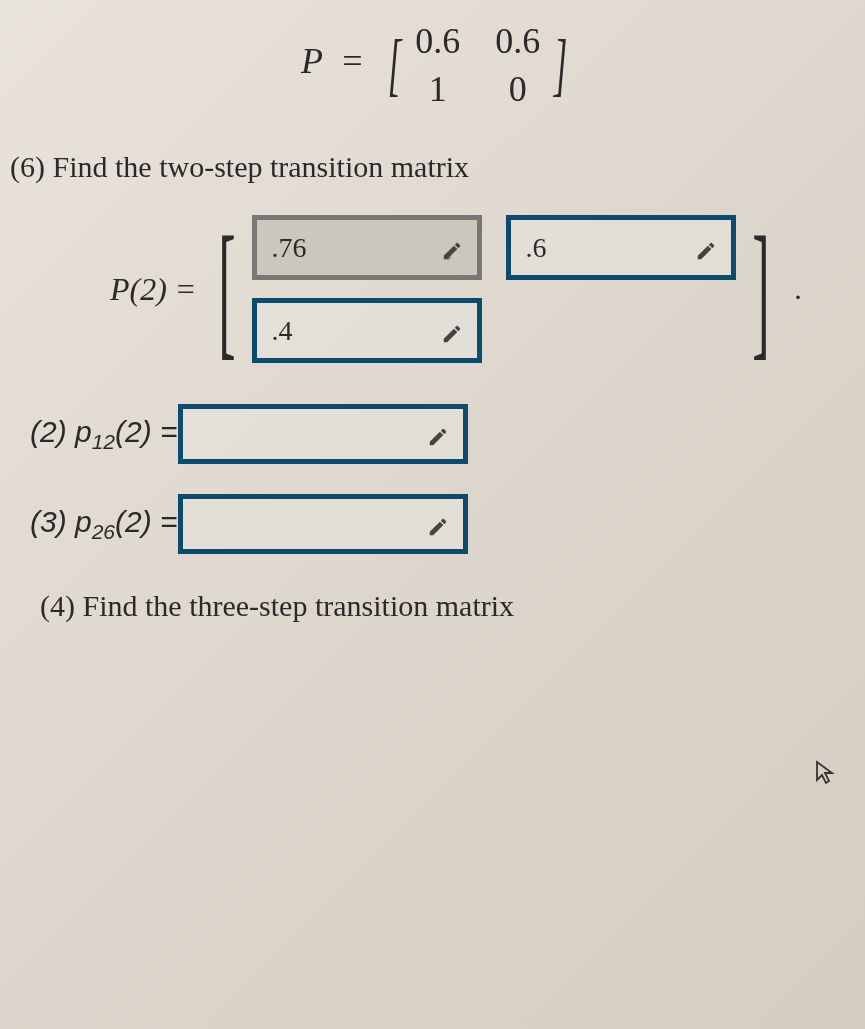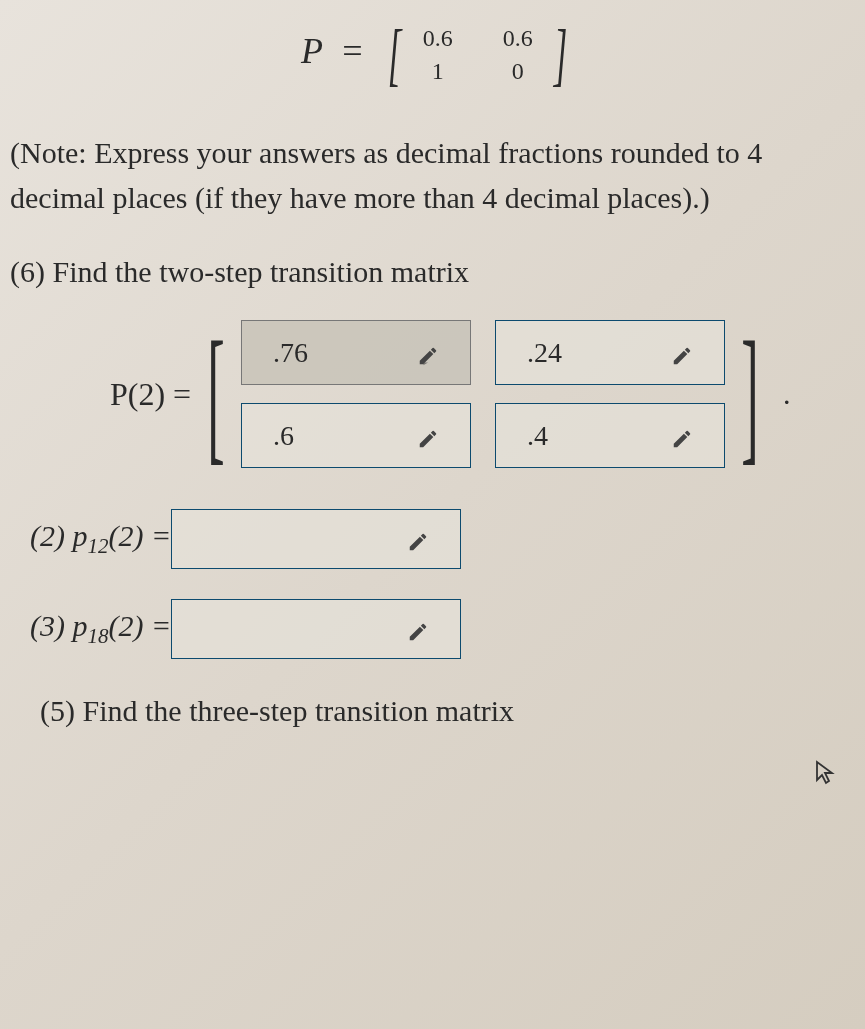--- a/index.html
+++ b/index.html
@@ -35,21 +35,21 @@
       line-height: 70px;
       transform: scaleX(0.5);
       font-family: 'Times New Roman', serif;
     }
     .matrix-cells {
       display: inline-grid;
       grid-template-columns: auto auto;
       column-gap: 30px;
       row-gap: 6px;
       font-style: normal;
-      font-size: 24px;
+      font-size: 36px;
       padding: 0 4px;
     }
     .matrix-cells span { text-align: center; min-width: 50px;}
     .note {
       font-size: 30px;
       line-height: 1.5;
       margin: 30px 10px 30px 0;
       font-family: Georgia, serif;
     }
     .question {
@@ -57,21 +57,21 @@
       margin: 35px 0 30px 0;
     }
     .answer-row {
       display: flex;
       align-items: center;
       margin: 30px 0;
       font-size: 30px;
     }
     .answer-label {
       font-style: italic;
-      font-family: Liberation Serif, serif;
+      font-family: Liberation Sans, sans-serif;
       margin-right: 0;
       margin-left: 20px;
       white-space: nowrap;
     }
     .answer-label sub { font-size: 0.7em; }
     .big-matrix {
       display: flex;
       align-items: center;
       margin: 30px 0 40px 100px;
     }
@@ -83,23 +83,23 @@
       font-weight: normal;
     }
     .big-matrix-grid {
       display: grid;
       grid-template-columns: 230px 230px;
       grid-template-rows: 65px 65px;
       gap: 18px 24px;
     }
     .input-box {
       position: relative;
-      border: 1px solid #0c4a6e;
+      border: 5px solid #0c4a6e;
       background: rgba(230,226,218,0.6);
-      padding: 12px 31px;
+      padding: 12px 14px;
       font-size: 28px;
       font-family: Georgia, serif;
       display: flex;
       align-items: center;
       justify-content: space-between;
       min-height: 60px;
     }
     .input-box.active {
       background: rgba(200,195,185,0.85);
       border-color: #777;
@@ -110,22 +110,24 @@
       height: 22px;
       display: inline-block;
       position: relative;
     }
     .pencil-icon svg { width: 100%; height: 100%; }
     .single-input {
       width: 290px;
     }
     .period-after { margin-left: 8px; font-size: 30px; }
     .p2-label {
+      font-style: italic;
       font-family: 'Times New Roman', serif;
       font-size: 32px;
+      margin-right: 6px;
     }
     .cursor-arrow {
       position: absolute;
       right: 30px;
       top: 760px;
       font-size: 24px;
     }
     .q4 { margin-left: 30px; }
   </style>
 </head>
@@ -141,42 +143,33 @@
       <span class="matrix-cells">
         <span>0.6</span>
         <span>0.6</span>
         <span>1</span>
         <span>0</span>
       </span>
       <span class="bracket">]</span>
     </span>
   </div>
 
-  <div class="note">(Note: Express your answers as decimal fractions rounded to 4 decimal places (if they have more than 4 decimal places).)</div>
 
   <div class="question">(6) Find the two-step transition matrix</div>
 
   <div class="big-matrix">
     <span class="p2-label">P(2) =</span>
     <span class="big-bracket">[</span>
     <div class="big-matrix-grid">
       <div class="input-box active">
         <span class="value">.76</span>
         <span class="pencil-icon">
           <svg viewBox="0 0 24 24">
               <path fill="#444" d="M3 17.25V21h3.75L17.81 9.94l-3.75-3.75L3 17.25zM20.71 7.04a1 1 0 0 0 0-1.41l-2.34-2.34a1 1 0 0 0-1.41 0l-1.83 1.83 3.75 3.75 1.83-1.83z"></path>
               <path fill="#444" d="M7 22l5-3-5 0z" opacity="0.6"></path>
-            </svg>
-        </span>
-      </div>
-      <div class="input-box">
-        <span class="value">.24</span>
-        <span class="pencil-icon">
-          <svg viewBox="0 0 24 24">
-              <path fill="#444" d="M3 17.25V21h3.75L17.81 9.94l-3.75-3.75L3 17.25zM20.71 7.04a1 1 0 0 0 0-1.41l-2.34-2.34a1 1 0 0 0-1.41 0l-1.83 1.83 3.75 3.75 1.83-1.83z"></path>
             </svg>
         </span>
       </div>
       <div class="input-box">
         <span class="value">.6</span>
         <span class="pencil-icon">
           <svg viewBox="0 0 24 24">
               <path fill="#444" d="M3 17.25V21h3.75L17.81 9.94l-3.75-3.75L3 17.25zM20.71 7.04a1 1 0 0 0 0-1.41l-2.34-2.34a1 1 0 0 0-1.41 0l-1.83 1.83 3.75 3.75 1.83-1.83z"></path>
             </svg>
         </span>
@@ -200,32 +193,32 @@
       <span class="value"></span>
       <span class="pencil-icon">
         <svg viewBox="0 0 24 24">
             <path fill="#444" d="M3 17.25V21h3.75L17.81 9.94l-3.75-3.75L3 17.25zM20.71 7.04a1 1 0 0 0 0-1.41l-2.34-2.34a1 1 0 0 0-1.41 0l-1.83 1.83 3.75 3.75 1.83-1.83z"></path>
           </svg>
       </span>
     </div>
   </div>
 
   <div class="answer-row">
-    <span class="answer-label">(3) <i>p</i><sub>18</sub>(2) =</span>
+    <span class="answer-label">(3) <i>p</i><sub>26</sub>(2) =</span>
     <div class="input-box single-input">
       <span class="value"></span>
       <span class="pencil-icon">
         <svg viewBox="0 0 24 24">
             <path fill="#444" d="M3 17.25V21h3.75L17.81 9.94l-3.75-3.75L3 17.25zM20.71 7.04a1 1 0 0 0 0-1.41l-2.34-2.34a1 1 0 0 0-1.41 0l-1.83 1.83 3.75 3.75 1.83-1.83z"></path>
           </svg>
       </span>
     </div>
   </div>
 
-  <div class="question q4">(5) Find the three-step transition matrix</div>
+  <div class="question q4">(4) Find the three-step transition matrix</div>
 
   <div class="cursor-arrow">
     <svg width="20" height="26" viewBox="0 0 20 26">
         <path fill="none" stroke="#333" stroke-width="1.8" d="M2 2 L2 20 L7 15 L11 23 L14 21 L10 13 L17 13 Z"></path>
       </svg>
   </div>
 
 </div>
 
 </body></html>

